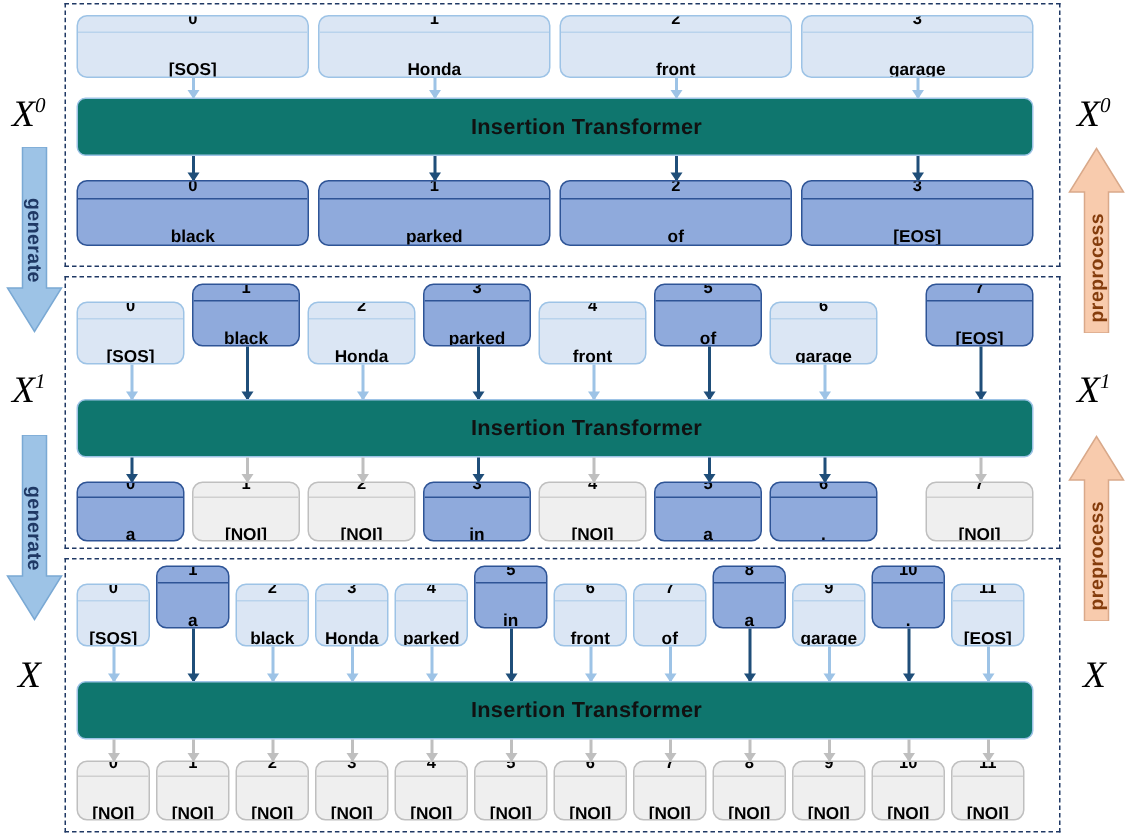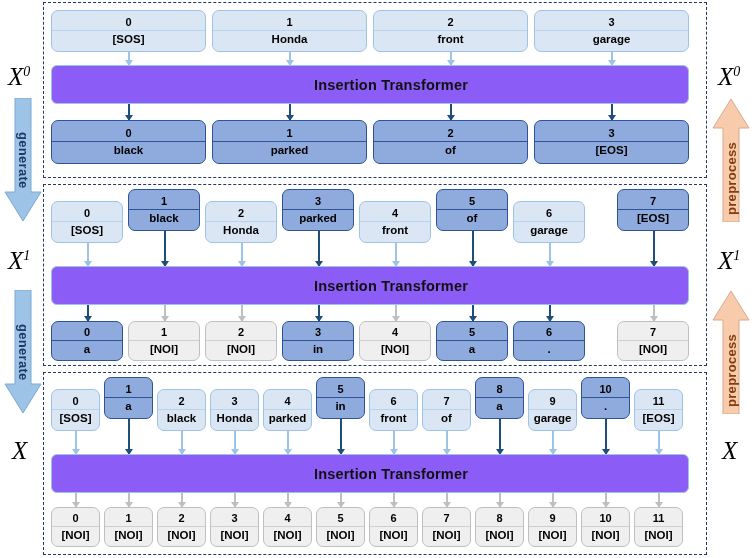--- a/index.html
+++ b/index.html
@@ -38,21 +38,21 @@
     line-height:1;
   }
   .box .idx{
     font-size:11px;
     padding-top:3px;padding-bottom:2px;
     text-align:center;
     letter-spacing:0;
   }
   .box .tok{
     font-size:11.5px;
-    padding-top:3px;padding-bottom:3px;
+    padding-top:20px;padding-bottom:3px;
     text-align:center;
     border-top:1px solid rgba(0,0,0,.12);
   }
   
   .box.light{
     background:#dbe6f4;
     border:1.4px solid #9dc3e6;
   }
   .box.light .tok{border-top-color:#b9d3ec;}
   
@@ -65,21 +65,21 @@
   .box.gray{
     background:#efefef;
     border:1.4px solid #bfbfbf;
   }
   .box.gray .tok{border-top-color:#cfcfcf;}
 
   
   .it-bar{
     position:absolute;
     left:50px;width:650px;height:39px;
-    background:#8b5cf6;
+    background:#0f766e;
     border:1.6px solid #9dc3e6;
     border-radius:6px;
     box-sizing:border-box;
     display:flex;align-items:center;justify-content:center;
     font-size:14.5px;font-weight:bold;color:#111111;
     letter-spacing:.2px;
     padding-left:42px;
   }
 
   

